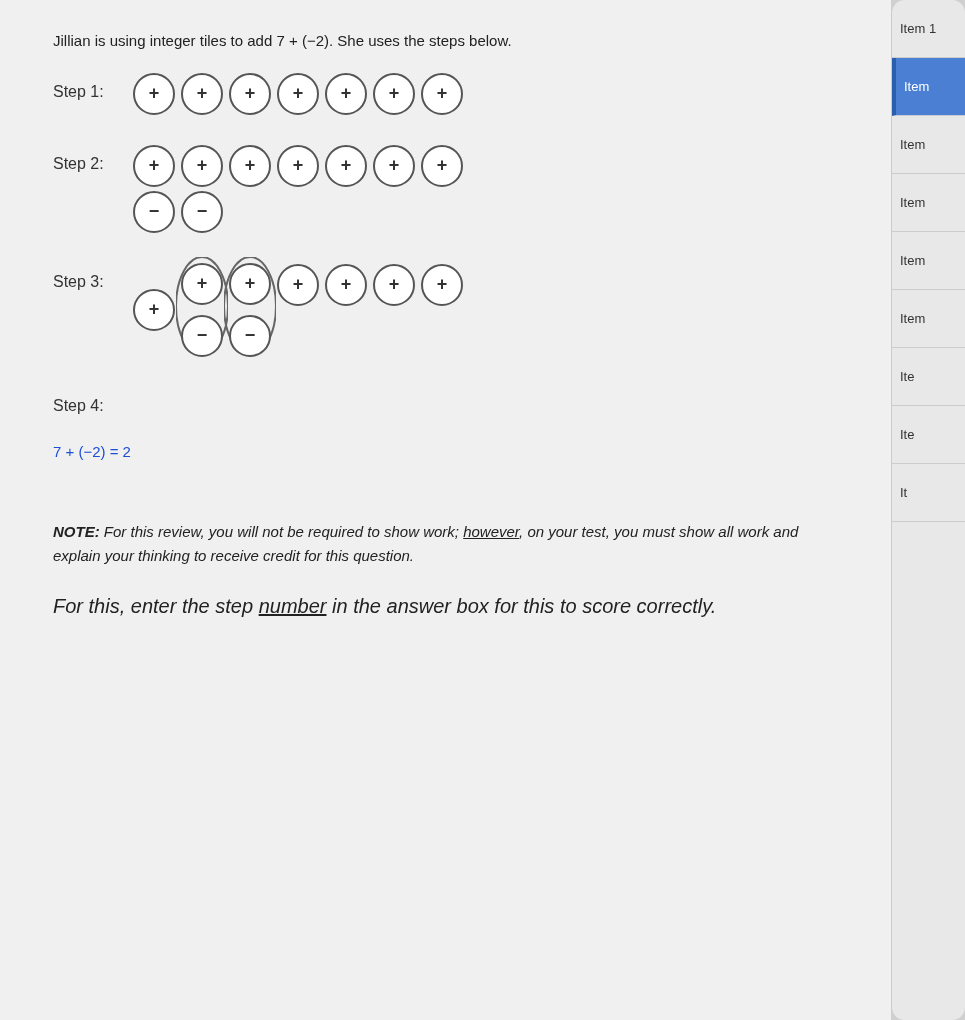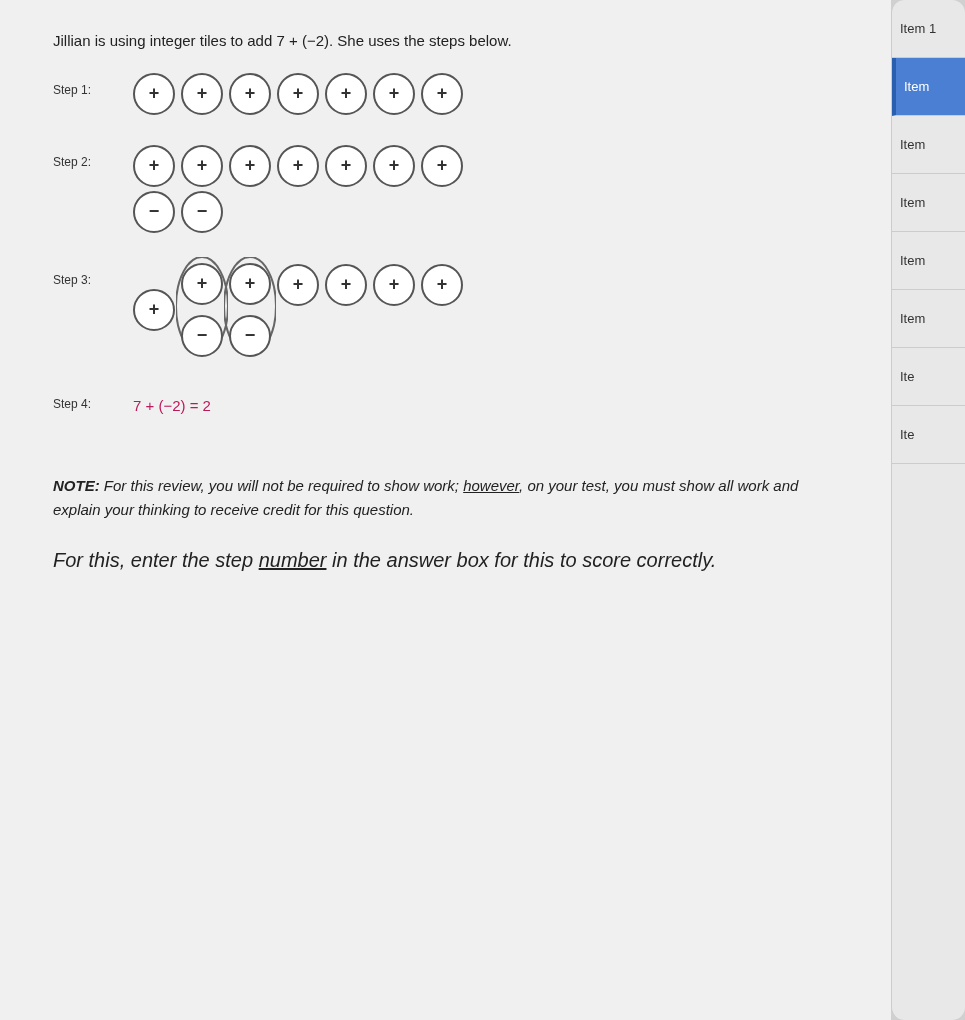--- a/index.html
+++ b/index.html
@@ -48,21 +48,21 @@
     }
 
     .header-title {
       font-size: 15px;
       color: #222;
       margin-bottom: 20px;
       line-height: 1.5;
     }
 
     .step-label {
-      font-size: 12px;
+      font-size: 16px;
       color: #333;
       margin-bottom: 8px;
     }
 
     .tiles-row {
       display: flex;
       align-items: center;
       flex-wrap: nowrap;
       gap: 6px;
     }
@@ -104,21 +104,21 @@
     }
 
     .step2-row-negative {
       display: flex;
       gap: 6px;
       margin-left: 0px;
     }
 
     .step4-text {
       font-size: 15px;
-      color: #be185d;
+      color: #1d4ed8;
       margin-top: 10px;
       margin-bottom: 30px;
     }
 
     .note-text {
       font-size: 15px;
       color: #222;
       font-style: italic;
       line-height: 1.6;
       margin-bottom: 4px;
@@ -221,21 +221,21 @@
         </div>
         <div class="tile positive" style="margin-top:-50px; z-index:2;">+</div>
         <div class="tile positive" style="margin-top:-50px; z-index:2;">+</div>
         <div class="tile positive" style="margin-top:-50px; z-index:2;">+</div>
         <div class="tile positive" style="margin-top:-50px; z-index:2;">+</div>
       </div>
     </div>
   </div>
 
   
-  <div class="step-inline" style="margin-top: 20px;">
+  <div class="step-inline" style="margin-top: 20px; flex-direction: column;">
     <div class="step-label">Step 4:</div>
     <div class="step4-text">7 + (−2) = 2</div>
   </div>
 
   
   <p class="note-text">
     <em><strong>NOTE:</strong> For this review, you will not be required to show work; <span class="underline">however</span>, on your test, you must show all work and explain your thinking to receive credit for this question.</em>
   </p>
 
   <br>
@@ -248,13 +248,14 @@
 
 <div class="sidebar">
   <div class="sidebar-item">Item 1</div>
   <div class="sidebar-item active">Item</div>
   <div class="sidebar-item">Item</div>
   <div class="sidebar-item">Item</div>
   <div class="sidebar-item">Item</div>
   <div class="sidebar-item">Item</div>
   <div class="sidebar-item">Ite</div>
   <div class="sidebar-item">Ite</div>
+  <div class="sidebar-item">It</div>
 </div>
 
 </body></html>

